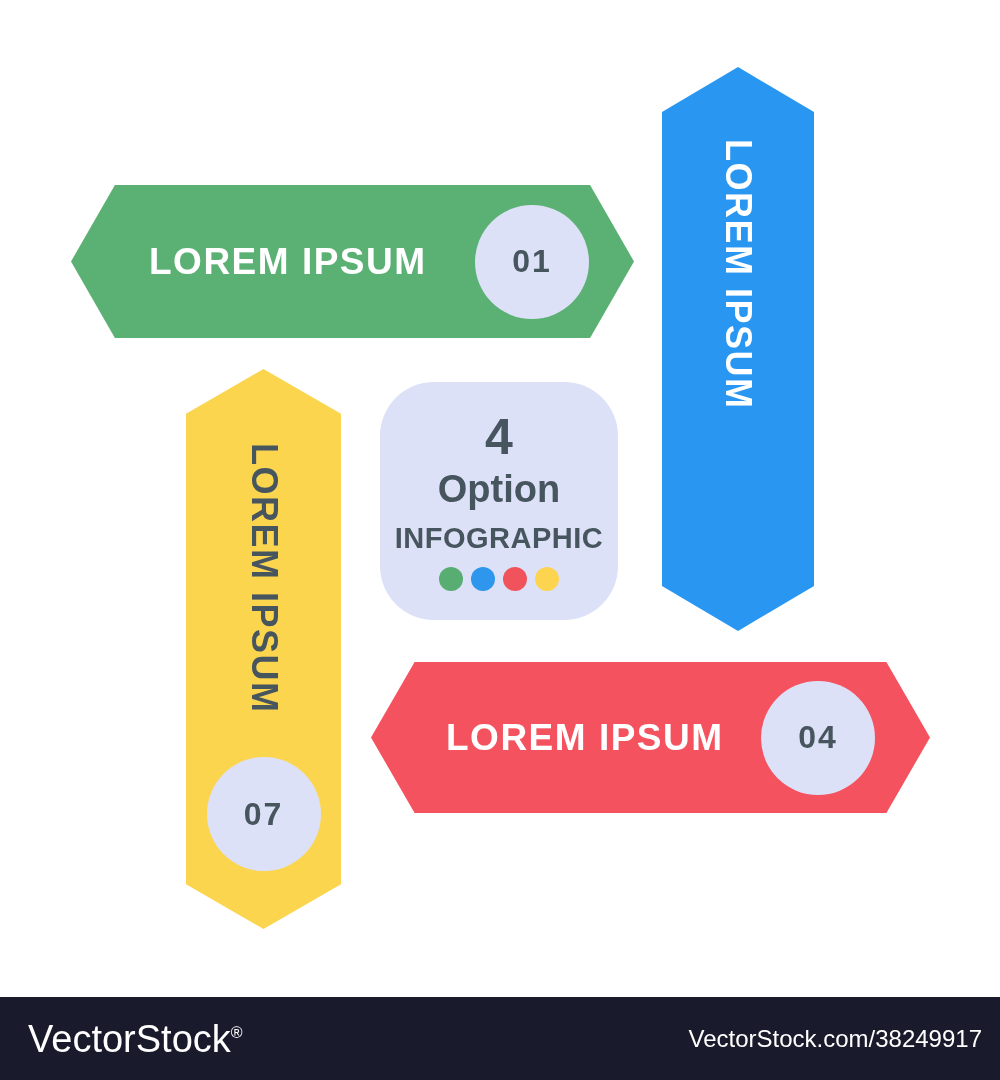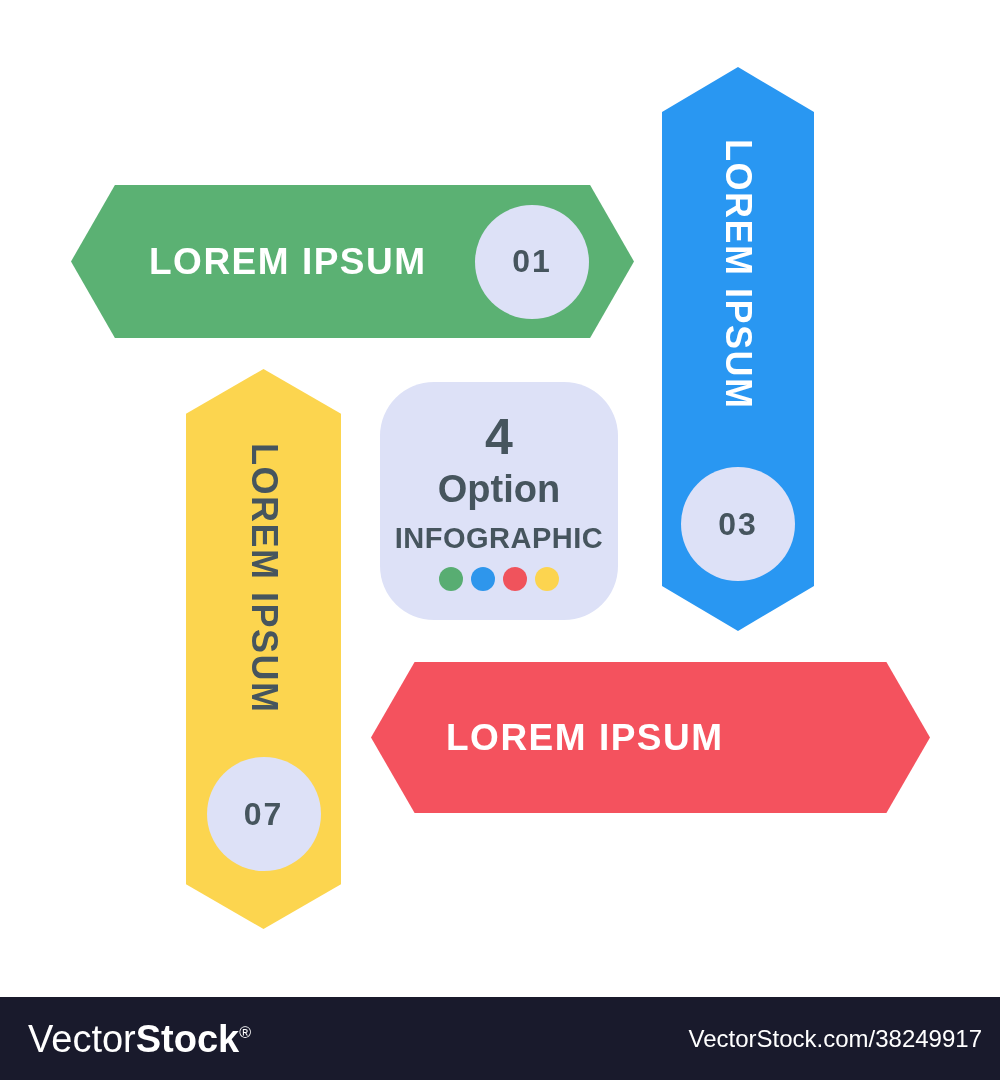--- a/index.html
+++ b/index.html
@@ -86,41 +86,41 @@
     width: 1000px; height: 83px;
     background: #191a2c;
     color: #ffffff;
     display: flex;
     align-items: center;
     justify-content: space-between;
     padding: 0 18px 0 28px;
   }
   .wm-logo { font-size: 38px; line-height: 1; white-space: nowrap; }
   .wm-light { font-weight: 400; margin-top: 6px; }
-  .wm-bold  { font-weight: 700; margin-top: 18px; }
+  .wm-bold  { font-weight: 400; margin-top: 18px; }
   .wm-reg   { font-size: 16px; font-weight: 400; vertical-align: 14px; }
   .wm-url   { font-size: 24px; font-weight: 400; white-space: nowrap; }
 </style>
 </head>
 <body>
 
 <div id="stage">
 
   <div id="banner-01" class="banner banner-h" style="background: rgb(91, 177, 115);">
     <span class="banner-label" style="color: rgb(255, 255, 255);">LOREM IPSUM</span>
     <span class="num-badge">01</span>
   </div>
 
   <div id="banner-03" class="banner banner-v" style="background: rgb(41, 151, 242);">
     <span class="banner-label" style="color: rgb(255, 255, 255);">LOREM IPSUM</span>
-    <span class="num-badge">03</span>
   </div>
 
   <div id="banner-04" class="banner banner-h" style="background: rgb(244, 82, 94);">
     <span class="banner-label" style="color: rgb(255, 255, 255);">LOREM IPSUM</span>
+    <span class="num-badge">04</span>
   </div>
 
   <div id="banner-05" class="banner banner-v" style="background: rgb(252, 213, 79);">
     <span class="banner-label" style="color: rgb(70, 85, 94);">LOREM IPSUM</span>
     <span class="num-badge">07</span>
   </div>
 
   <div id="center-panel" style="background: rgb(221, 225, 247);">
     <div class="cb-count">4</div>
     <div class="cb-label">Option</div>

